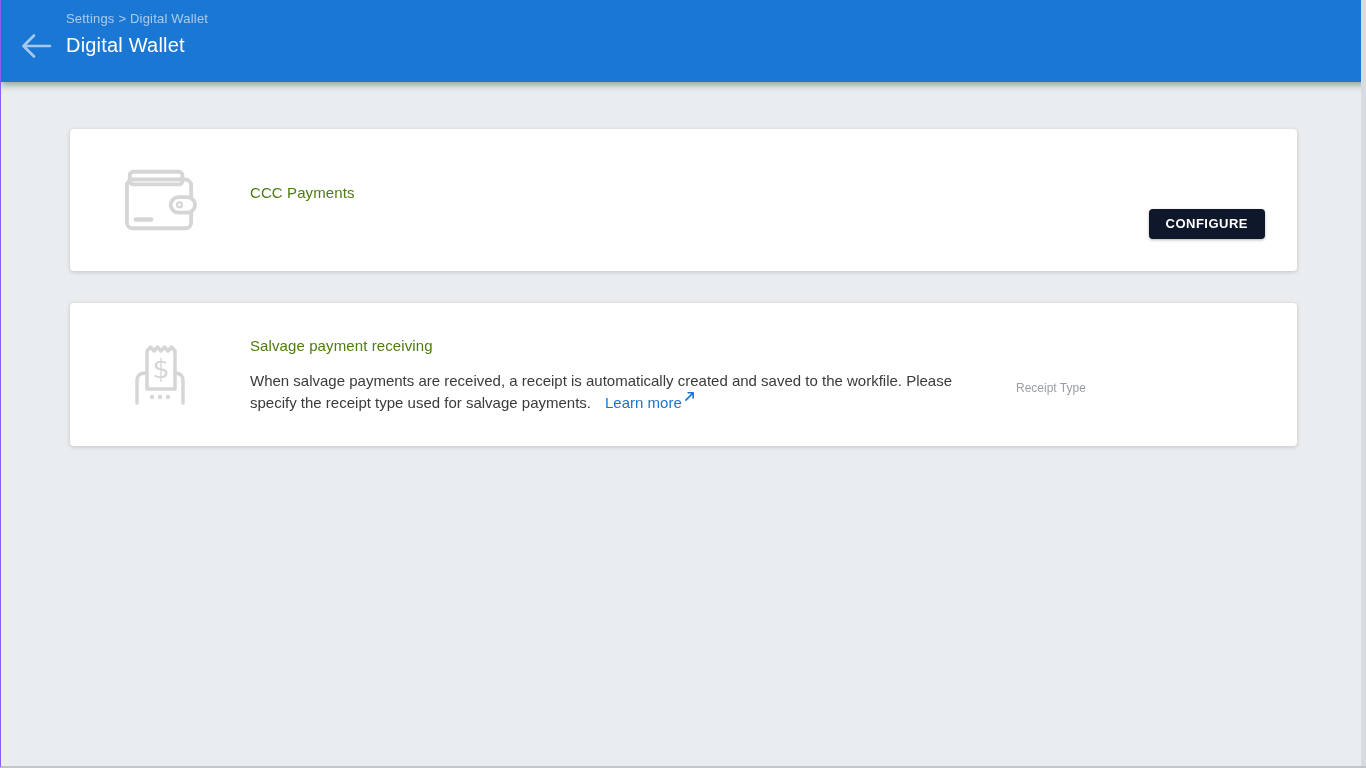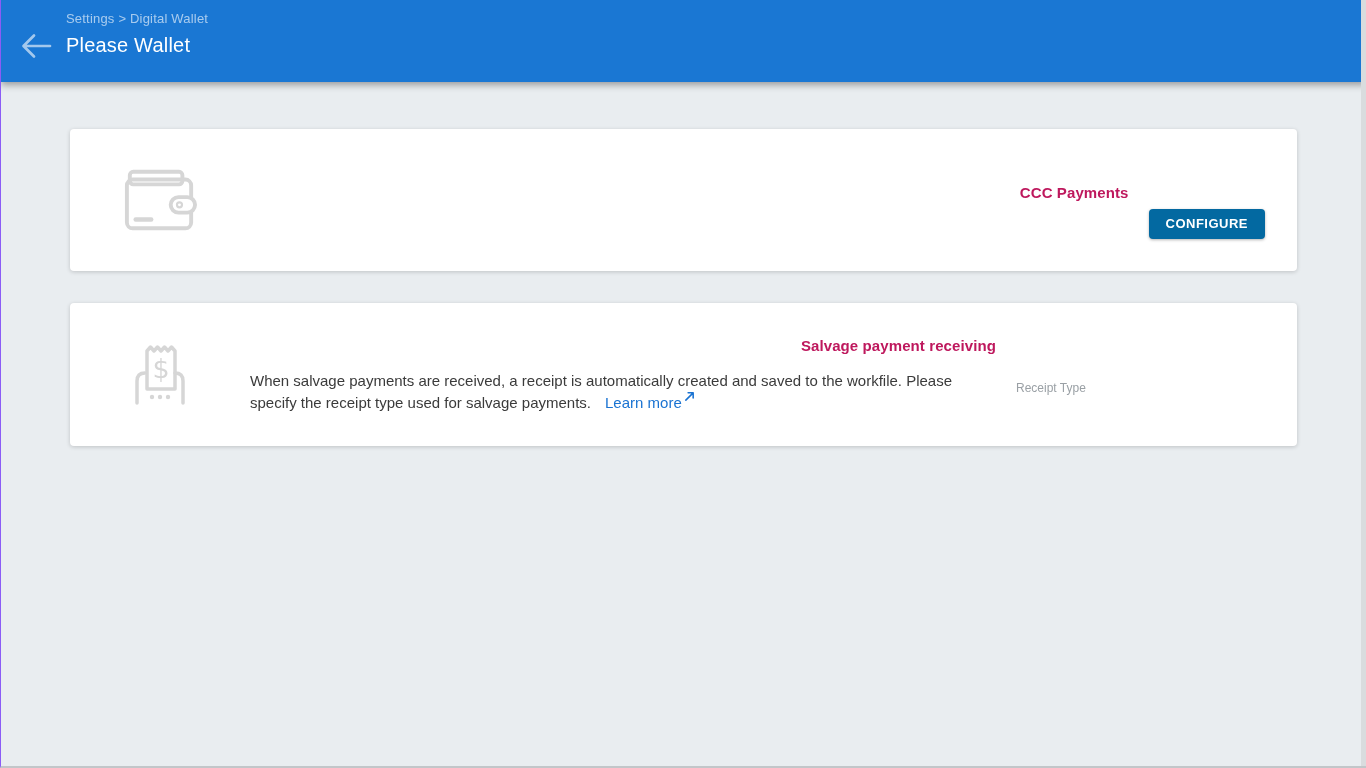--- a/index.html
+++ b/index.html
@@ -65,25 +65,24 @@
   .card-icon-wrap {
     width: 180px;
     flex: 0 0 180px;
     display: flex;
     justify-content: center;
     align-items: center;
   }
   .card-body { flex: 1 1 auto; }
   .card-title {
     font-size: 15px;
-    font-weight: 700;
-    color: #be185d;
+    font-weight: 400;
+    color: #4d7c0f;
     letter-spacing: 0.1px;
     margin-bottom: 16px;
-    text-align: right;
   }
   .card-desc {
     font-size: 15px;
     color: #3b3b3b;
     line-height: 21px;
   }
   .card-2 .card-desc { max-width: 712px; }
   .learn-more {
     color: #1a73d2;
     text-decoration: none;
@@ -91,21 +90,21 @@
     cursor: pointer;
     white-space: nowrap;
   }
   .learn-more svg { vertical-align: 6px; margin-left: 2px; }
   
   .configure-btn {
     flex: 0 0 auto;
     margin: 47px 32px 0 20px;
     height: 30px;
     padding: 0 17px;
-    background: #0369a1;
+    background: #0f172a;
     color: #ffffff;
     font-family: "Liberation Sans", sans-serif;
     font-size: 13px;
     font-weight: 700;
     letter-spacing: 0.5px;
     border: none;
     border-radius: 4px;
     box-shadow: 0 1px 3px rgba(0,0,0,0.3);
     cursor: pointer;
   }
@@ -156,21 +155,21 @@
 <div class="screen">
 
   <div class="header">
     <button class="back-btn">
       <svg width="34" height="32" viewBox="0 0 34 32" fill="none">
         <path d="M31 16 H5 M15 5.5 L4.5 16 L15 26.5" stroke="rgba(255,255,255,0.6)" stroke-width="2.7" stroke-linecap="round" stroke-linejoin="round" fill="none"></path>
       </svg>
     </button>
     <div class="header-text">
       <div class="breadcrumb">Settings &gt; Digital Wallet</div>
-      <div class="page-title">Please Wallet</div>
+      <div class="page-title">Digital Wallet</div>
     </div>
   </div>
 
   <div class="content">
 
     <div class="card card-1">
       <div class="card-icon-wrap">
         <svg width="74" height="64" viewBox="0 0 76 64" fill="none">
           <rect x="7" y="3" width="54" height="13" rx="3.5" stroke="#d6d6d6" stroke-width="4"></rect>
           <rect x="4" y="11" width="66" height="50" rx="6" stroke="#d6d6d6" stroke-width="4"></rect>

